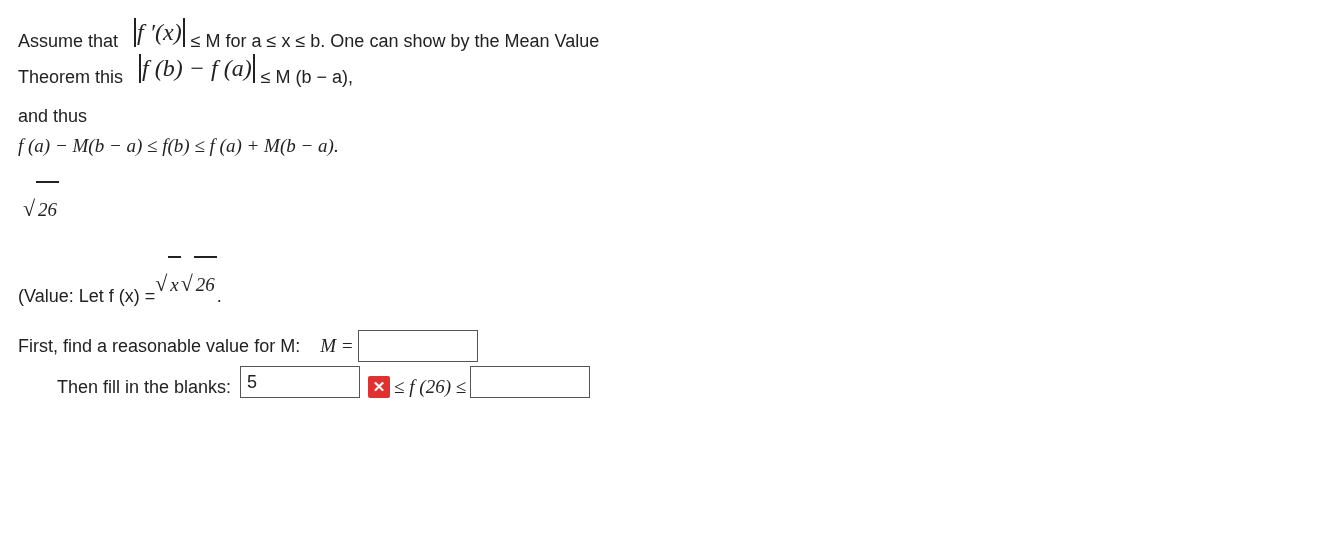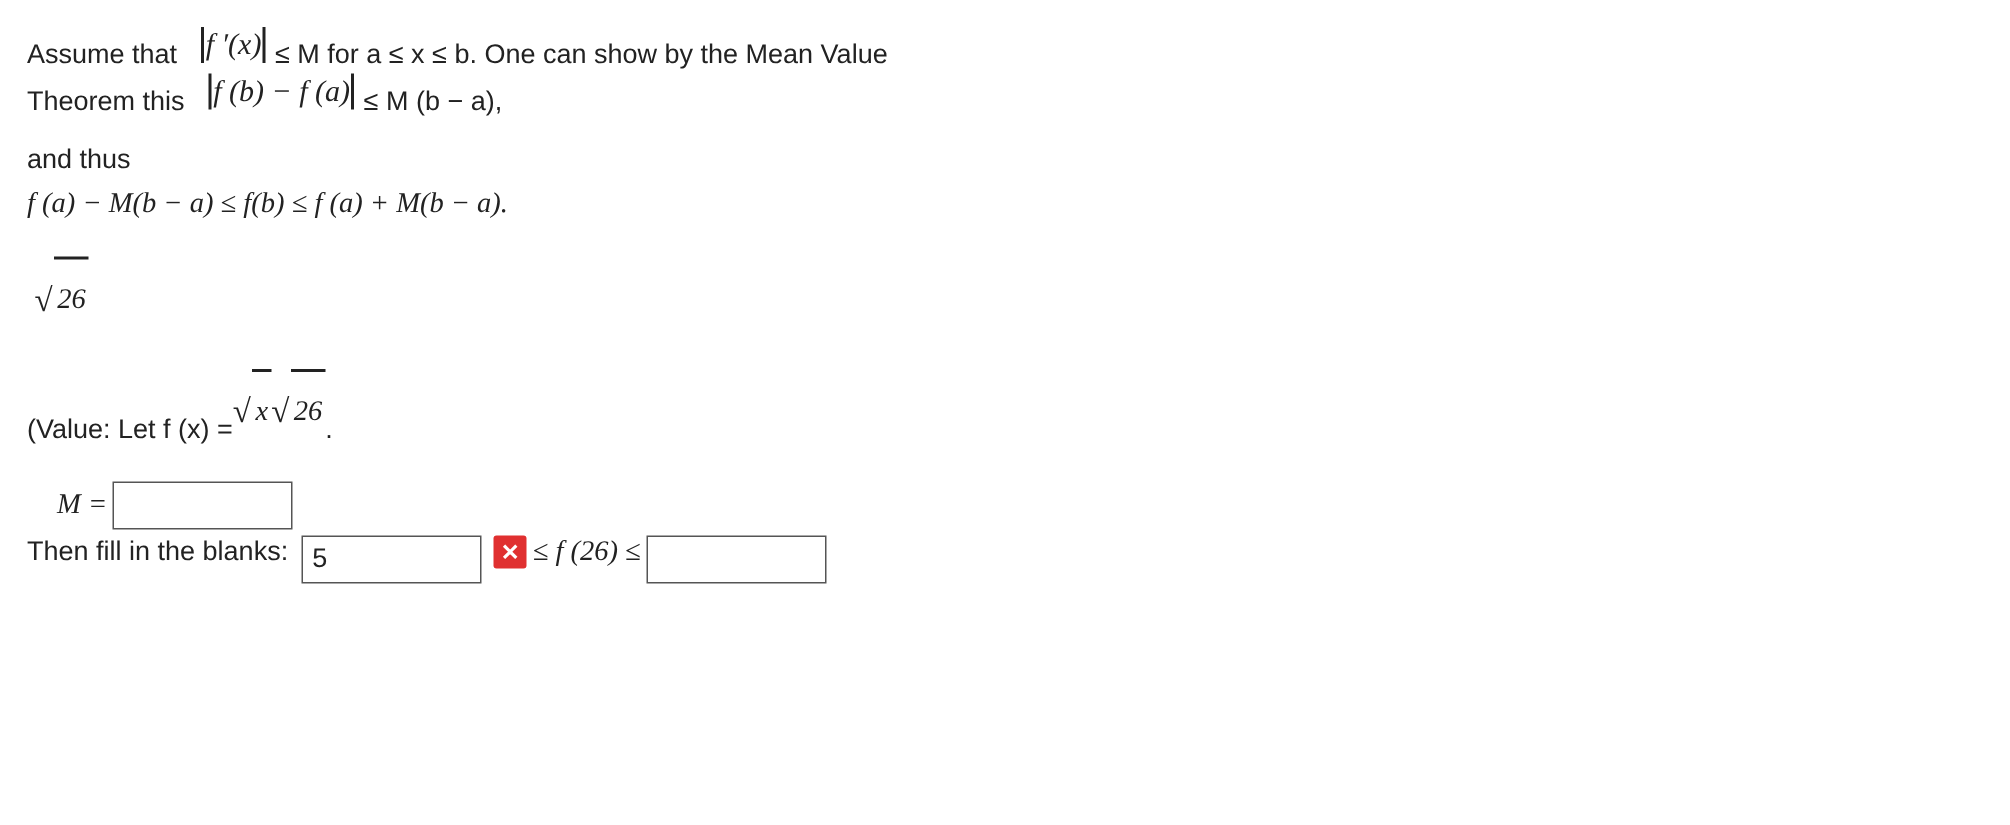--- a/index.html
+++ b/index.html
@@ -16,21 +16,21 @@
       max-width: 1300px;
     }
     .block {
       margin-bottom: 4px;
     }
     .abs {
       display: inline-flex;
       align-items: center;
       font-style: italic;
       font-family: "Times New Roman", Times, serif;
-      font-size: 20px;
+      font-size: 24px;
     }
     .abs-bar {
       display: inline-block;
       width: 2px;
       height: 1.2em;
       background: #222;
       margin: 0 1px;
       vertical-align: middle;
     }
     .sqrt-wrap {
@@ -162,26 +162,27 @@
       <span class="sqrt-content"><i>x</i></span>
     </span>
     <span class="sqrt-wrap">
       <span class="sqrt-symbol">√</span>
       <span class="sqrt-content">26</span>
     </span>
     <span class="normal">.</span>
   </div>
 
   <div class="block small-gap" style="display:flex;align-items:center;flex-wrap:wrap;margin-bottom:4px;">
+    <span class="normal">First, find a reasonable value for M:</span>
     <span class="normal">&nbsp;&nbsp;&nbsp;&nbsp;</span>
     <span class="italic-math">M =</span>
     <div class="input-box"></div>
   </div>
 
-  <div class="block" style="display:flex;align-items:flex-start;flex-wrap:wrap;">
+  <div class="block" style="display:flex;align-items:flex-end;flex-wrap:wrap;margin-left:39px;">
     <span class="normal">Then fill in the blanks:</span>
     <span class="normal">&nbsp;</span>
     <div class="input-filled">
       <span>5</span>
     </div>
     <span class="x-mark">✕</span>
     <span class="italic-math">≤ f (26) ≤</span>
     <div class="input-box"></div>
   </div>
 

